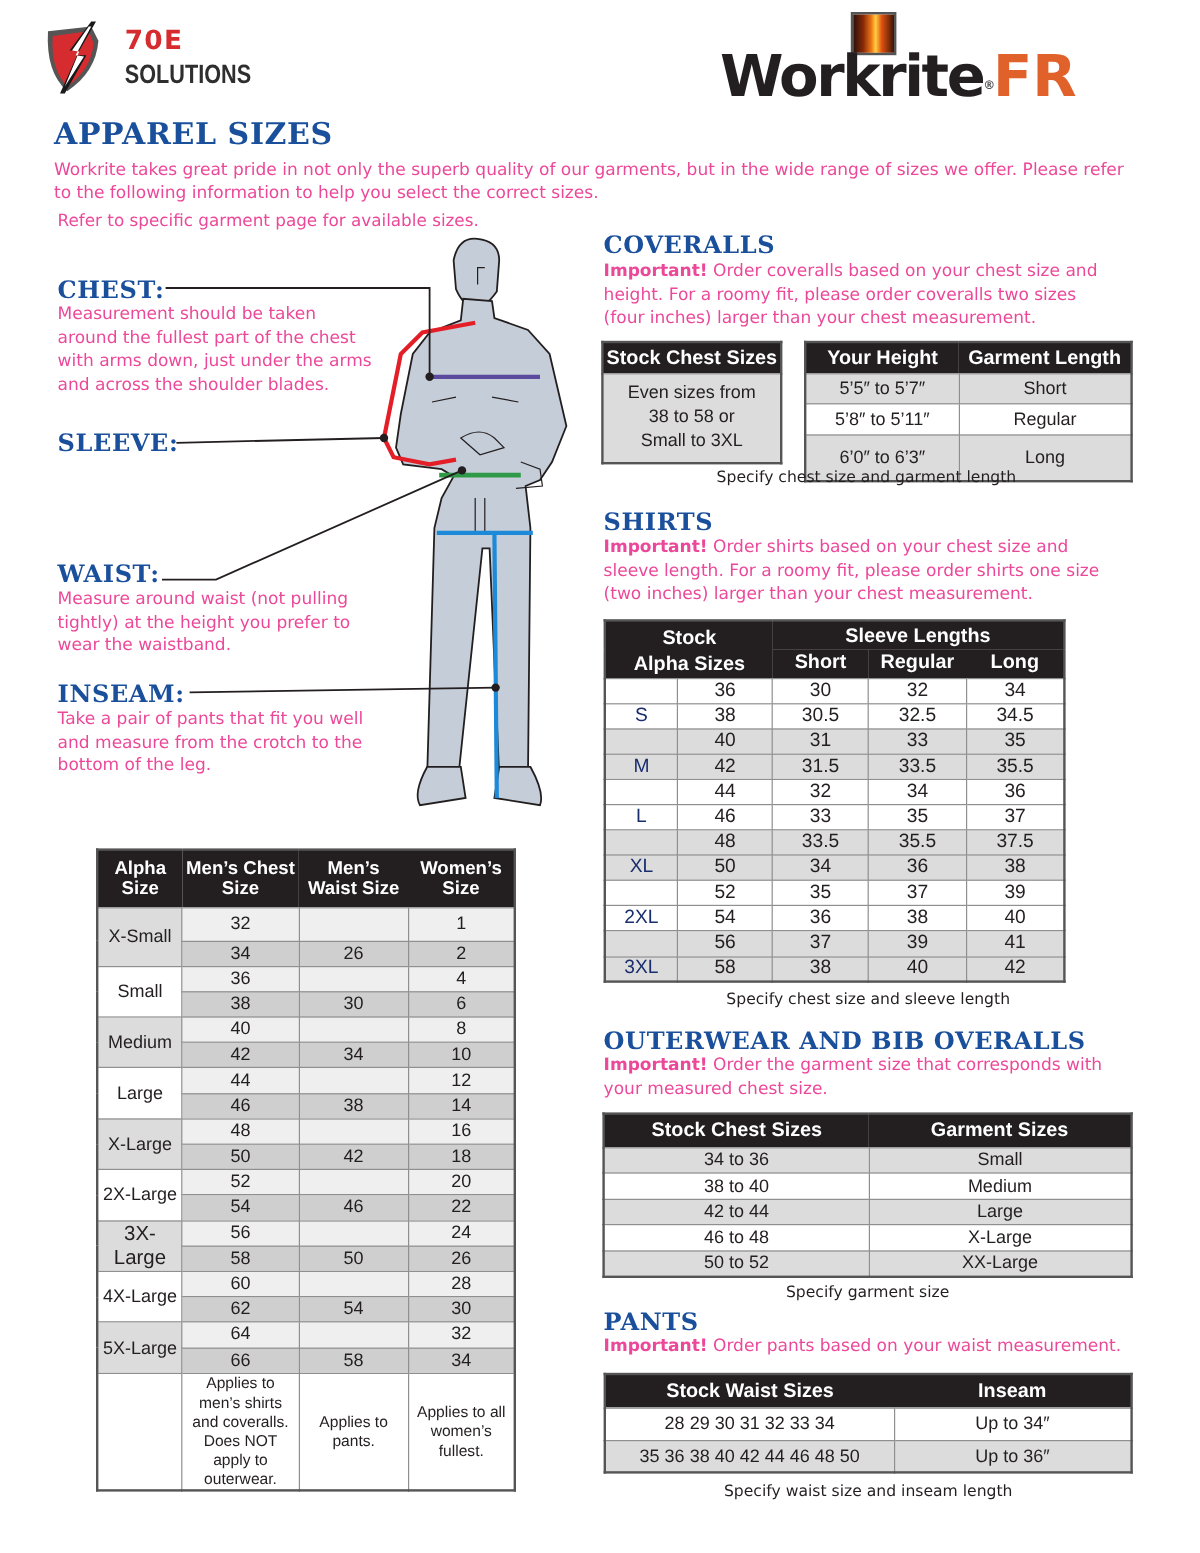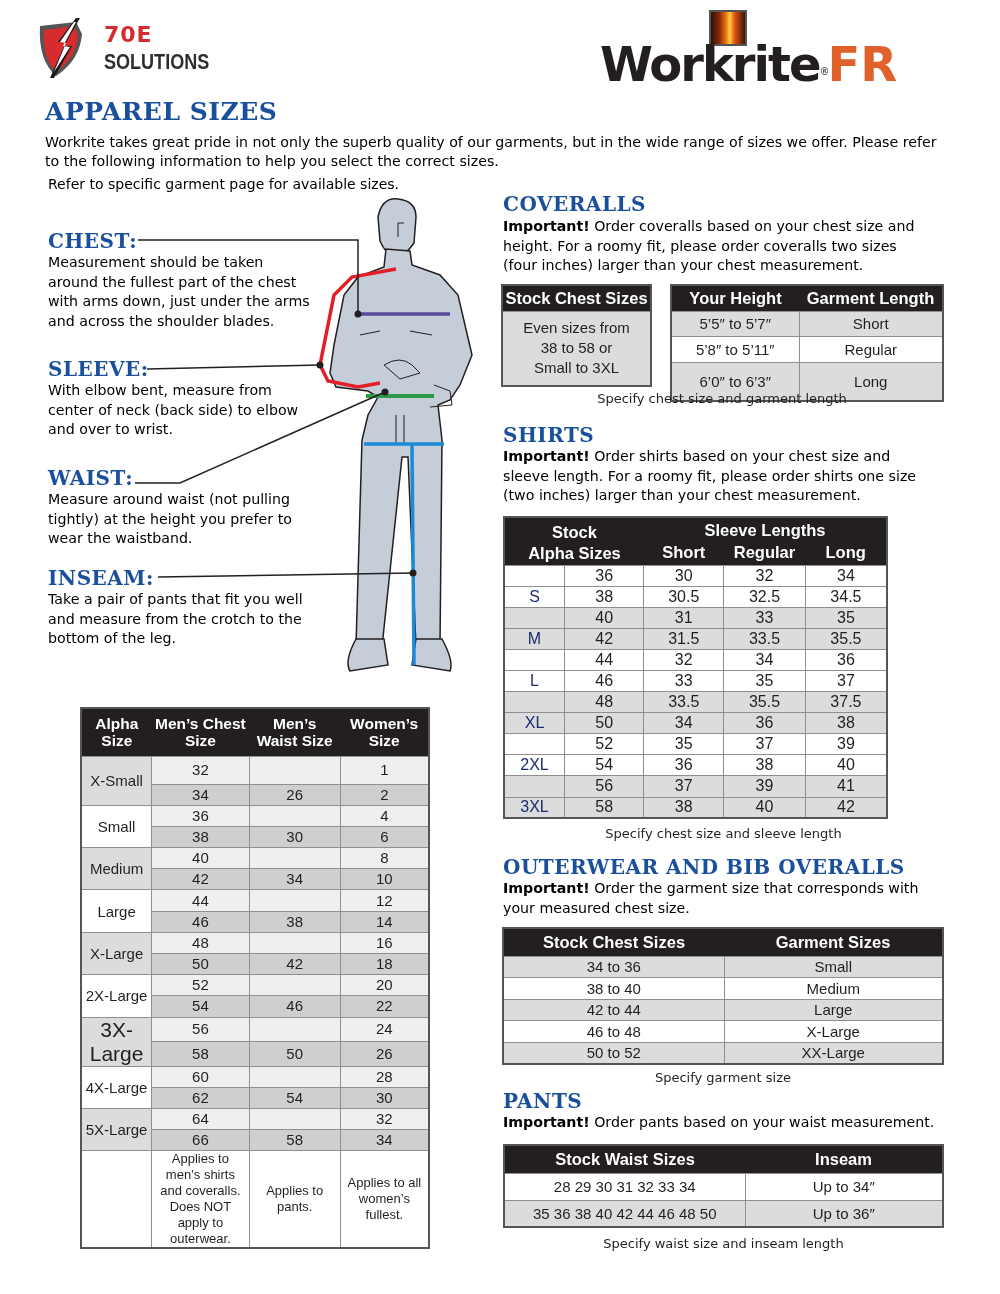--- a/index.html
+++ b/index.html
@@ -1,19 +1,19 @@
 <!DOCTYPE html>
 <html><head>
 <meta charset="utf-8">
 <style>
 *{box-sizing:border-box;margin:0;padding:0}
 body{width:1000px;height:1294px;background:#fff;position:relative;font-family:"DejaVu Sans",sans-serif;color:#231f20;overflow:hidden}
 .abs{position:absolute}
 .blue-head{font-family:"DejaVu Serif",serif;font-weight:bold;color:#1a4f9c;letter-spacing:0.5px}
-.body-txt{font-size:14.5px;line-height:19.5px;color:#000000}
+.body-txt{font-size:14.5px;line-height:19.5px;color:#ec4899}
 table{border-collapse:collapse;font-family:"Liberation Sans",sans-serif}
 th{background:#231f20;color:#fff;font-weight:bold;font-size:16.5px}
 td{border:1.5px solid #8f8f8f;text-align:center;font-size:15px;color:#231f20;padding:0}
 .tbl-wrap{border:2px solid #555}
 .g{background:#dcdcdc}
 .w{background:#fff}
 .lg{background:#efefef}
 .dg{background:#cfcfcf}
 .note{font-size:13px;color:#231f20;text-align:center}
 .alpha-txt{color:#1a2e6e}
@@ -85,21 +85,20 @@
     <circle cx="413" cy="573" r="3.5"></circle>
   </g>
 </svg>
 
 <div class="abs" style="left:48px;top:229px;width:270px">
   <div class="blue-head" style="font-size:20px;line-height:24px">CHEST:</div>
   <div class="body-txt" style="font-size:14.2px;width:265px">Measurement should be taken around the fullest part of the chest with arms down, just under the arms and across the shoulder blades.</div>
 </div>
 <div class="abs" style="left:48px;top:357px;width:270px">
   <div class="blue-head" style="font-size:20px;line-height:24px">SLEEVE:</div>
-  <div class="body-txt" style="font-size:14.2px;width:265px">With elbow bent, measure from center of neck (back side) to elbow and over to wrist.</div>
 </div>
 <div class="abs" style="left:48px;top:466px;width:270px">
   <div class="blue-head" style="font-size:20px;line-height:24px">WAIST:</div>
   <div class="body-txt" style="font-size:14.2px;width:250px">Measure around waist (not pulling tightly) at the height you prefer to wear the waistband.</div>
 </div>
 <div class="abs" style="left:48px;top:566px;width:270px">
   <div class="blue-head" style="font-size:20px;line-height:24px">INSEAM:</div>
   <div class="body-txt" style="font-size:14.2px;width:265px">Take a pair of pants that fit you well and measure from the crotch to the bottom of the leg.</div>
 </div>
 
@@ -179,21 +178,21 @@
         <td class="lg" style="line-height:18px">52</td>
         <td class="lg" style="line-height:18px"></td>
         <td class="lg" style="line-height:18px">20</td>
       </tr>
       <tr style="height:21.2px">
         <td class="dg" style="line-height:18px">54</td>
         <td class="dg" style="line-height:18px">46</td>
         <td class="dg" style="line-height:18px">22</td>
       </tr>
       <tr style="height:21.2px">
-        <td rowspan="2" class="g" style="font-size:21px">3X-Large</td>
+        <td rowspan="2" class="g" style="font-size:17px">3X-Large</td>
         <td class="lg" style="line-height:18px">56</td>
         <td class="lg" style="line-height:18px"></td>
         <td class="lg" style="line-height:18px">24</td>
       </tr>
       <tr style="height:21.2px">
         <td class="dg" style="line-height:18px">58</td>
         <td class="dg" style="line-height:18px">50</td>
         <td class="dg" style="line-height:18px">26</td>
       </tr>
       <tr style="height:21.2px">

